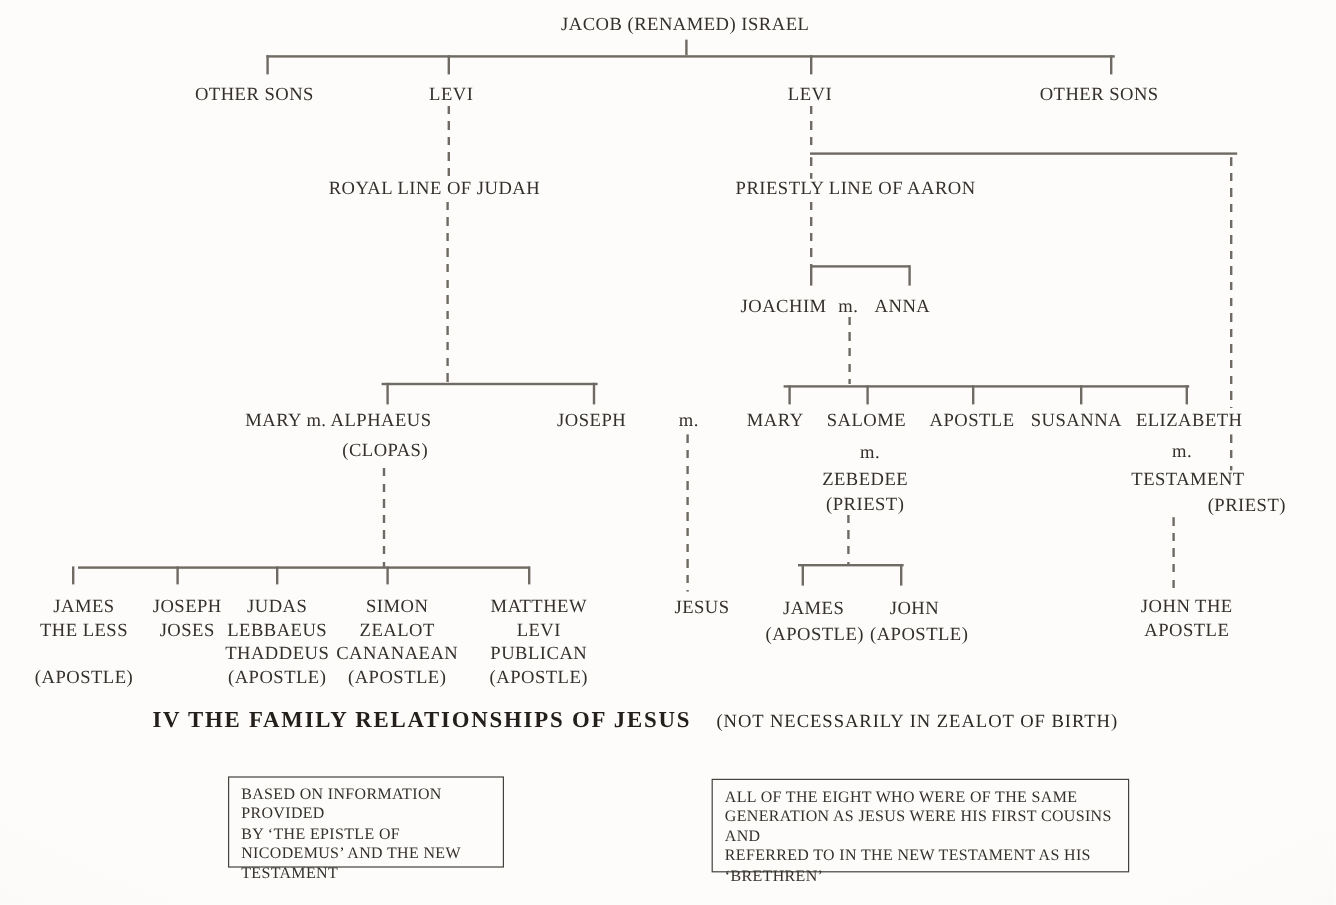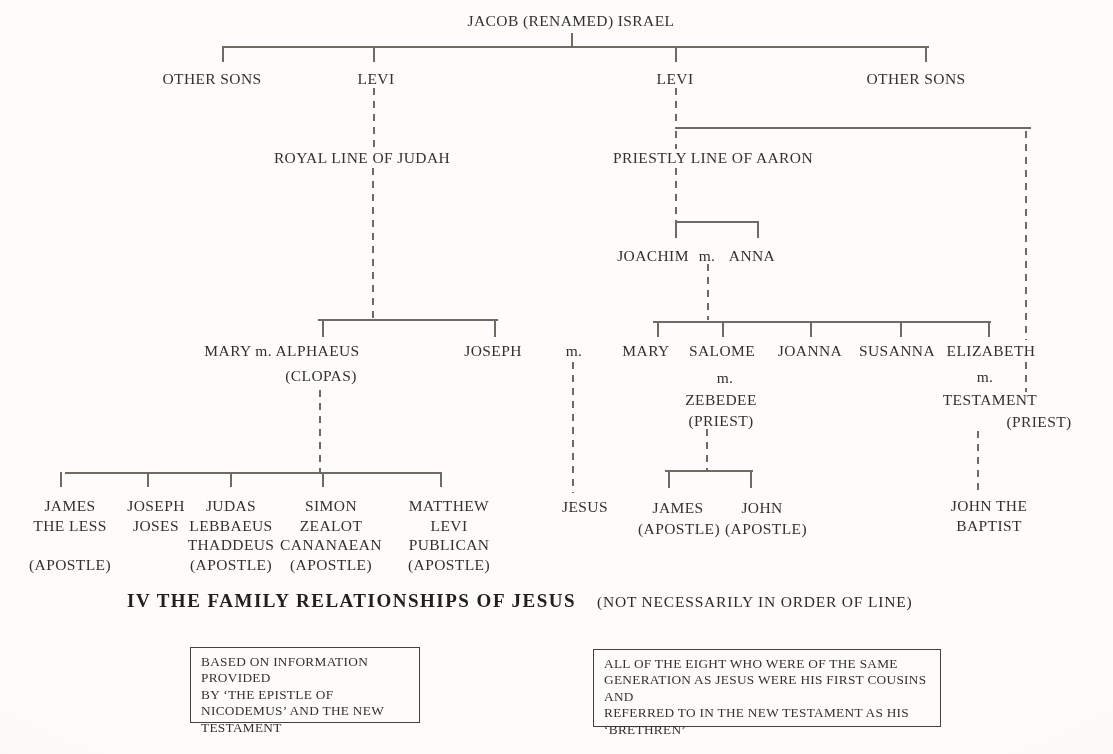--- a/index.html
+++ b/index.html
@@ -130,33 +130,33 @@
 
   <div class="lbl" style="left:282px;top:341px">MARY m. ALPHAEUS</div>
   <div class="lbl" style="left:321px;top:366px">(CLOPAS)</div>
   <div class="lbl" style="left:493px;top:341px">JOSEPH</div>
   <div class="lbl" style="left:574px;top:341px">m.</div>
   <div class="lbl" style="left:646px;top:341px">MARY</div>
   <div class="lbl" style="left:722px;top:341px">SALOME</div>
   <div class="lbl" style="left:725px;top:368px">m.</div>
   <div class="lbl" style="left:721px;top:390px">ZEBEDEE</div>
   <div class="lbl" style="left:721px;top:411px">(PRIEST)</div>
-  <div class="lbl" style="left:810px;top:341px">JOANNA</div>
+  <div class="lbl" style="left:810px;top:341px">APOSTLE</div>
   <div class="lbl" style="left:897px;top:341px">SUSANNA</div>
   <div class="lbl" style="left:991px;top:341px">ELIZABETH</div>
   <div class="lbl" style="left:985px;top:367px">m.</div>
   <div class="lbl" style="left:990px;top:390px">TESTAMENT</div>
   <div class="lbl" style="left:1039px;top:412px">(PRIEST)</div>
 
   <div class="lbl" style="left:585px;top:497px">JESUS</div>
   <div class="lbl" style="left:678px;top:498px">JAMES</div>
   <div class="lbl" style="left:762px;top:498px">JOHN</div>
   <div class="lbl" style="left:679px;top:519px">(APOSTLE)</div>
   <div class="lbl" style="left:766px;top:519px">(APOSTLE)</div>
-  <div class="lbl" style="left:989px;top:496px">JOHN THE BAPTIST</div>
+  <div class="lbl" style="left:989px;top:496px">JOHN THE APOSTLE</div>
 
   <div class="lbl" style="left:70px;top:496px">JAMES
 THE LESS
 
 (APOSTLE)</div>
   <div class="lbl" style="left:156px;top:496px">JOSEPH
 JOSES</div>
   <div class="lbl" style="left:231px;top:496px">JUDAS
 LEBBAEUS
 THADDEUS
@@ -164,21 +164,21 @@
   <div class="lbl" style="left:331px;top:496px">SIMON
 ZEALOT
 CANANAEAN
 (APOSTLE)</div>
   <div class="lbl" style="left:449px;top:496px">MATTHEW
 LEVI
 PUBLICAN
 (APOSTLE)</div>
 
   <div class="heading" style="left:127px;top:590px">IV THE FAMILY RELATIONSHIPS OF JESUS</div>
-  <div class="subheading" style="left:597px;top:593px">(NOT NECESSARILY IN ORDER OF LINE)</div>
+  <div class="subheading" style="left:597px;top:593px">(NOT NECESSARILY IN ZEALOT OF BIRTH)</div>
 
   <div class="note" style="left:190px;top:647px;width:230px;height:76px">BASED ON INFORMATION PROVIDED
 BY ‘THE EPISTLE OF
 NICODEMUS’ AND THE NEW
 TESTAMENT</div>
   <div class="note" style="left:593px;top:649px;width:348px;height:78px">ALL OF THE EIGHT WHO WERE OF THE SAME
 GENERATION AS JESUS WERE HIS FIRST COUSINS AND
 REFERRED TO IN THE NEW TESTAMENT AS HIS
 ‘BRETHREN’</div>
 

